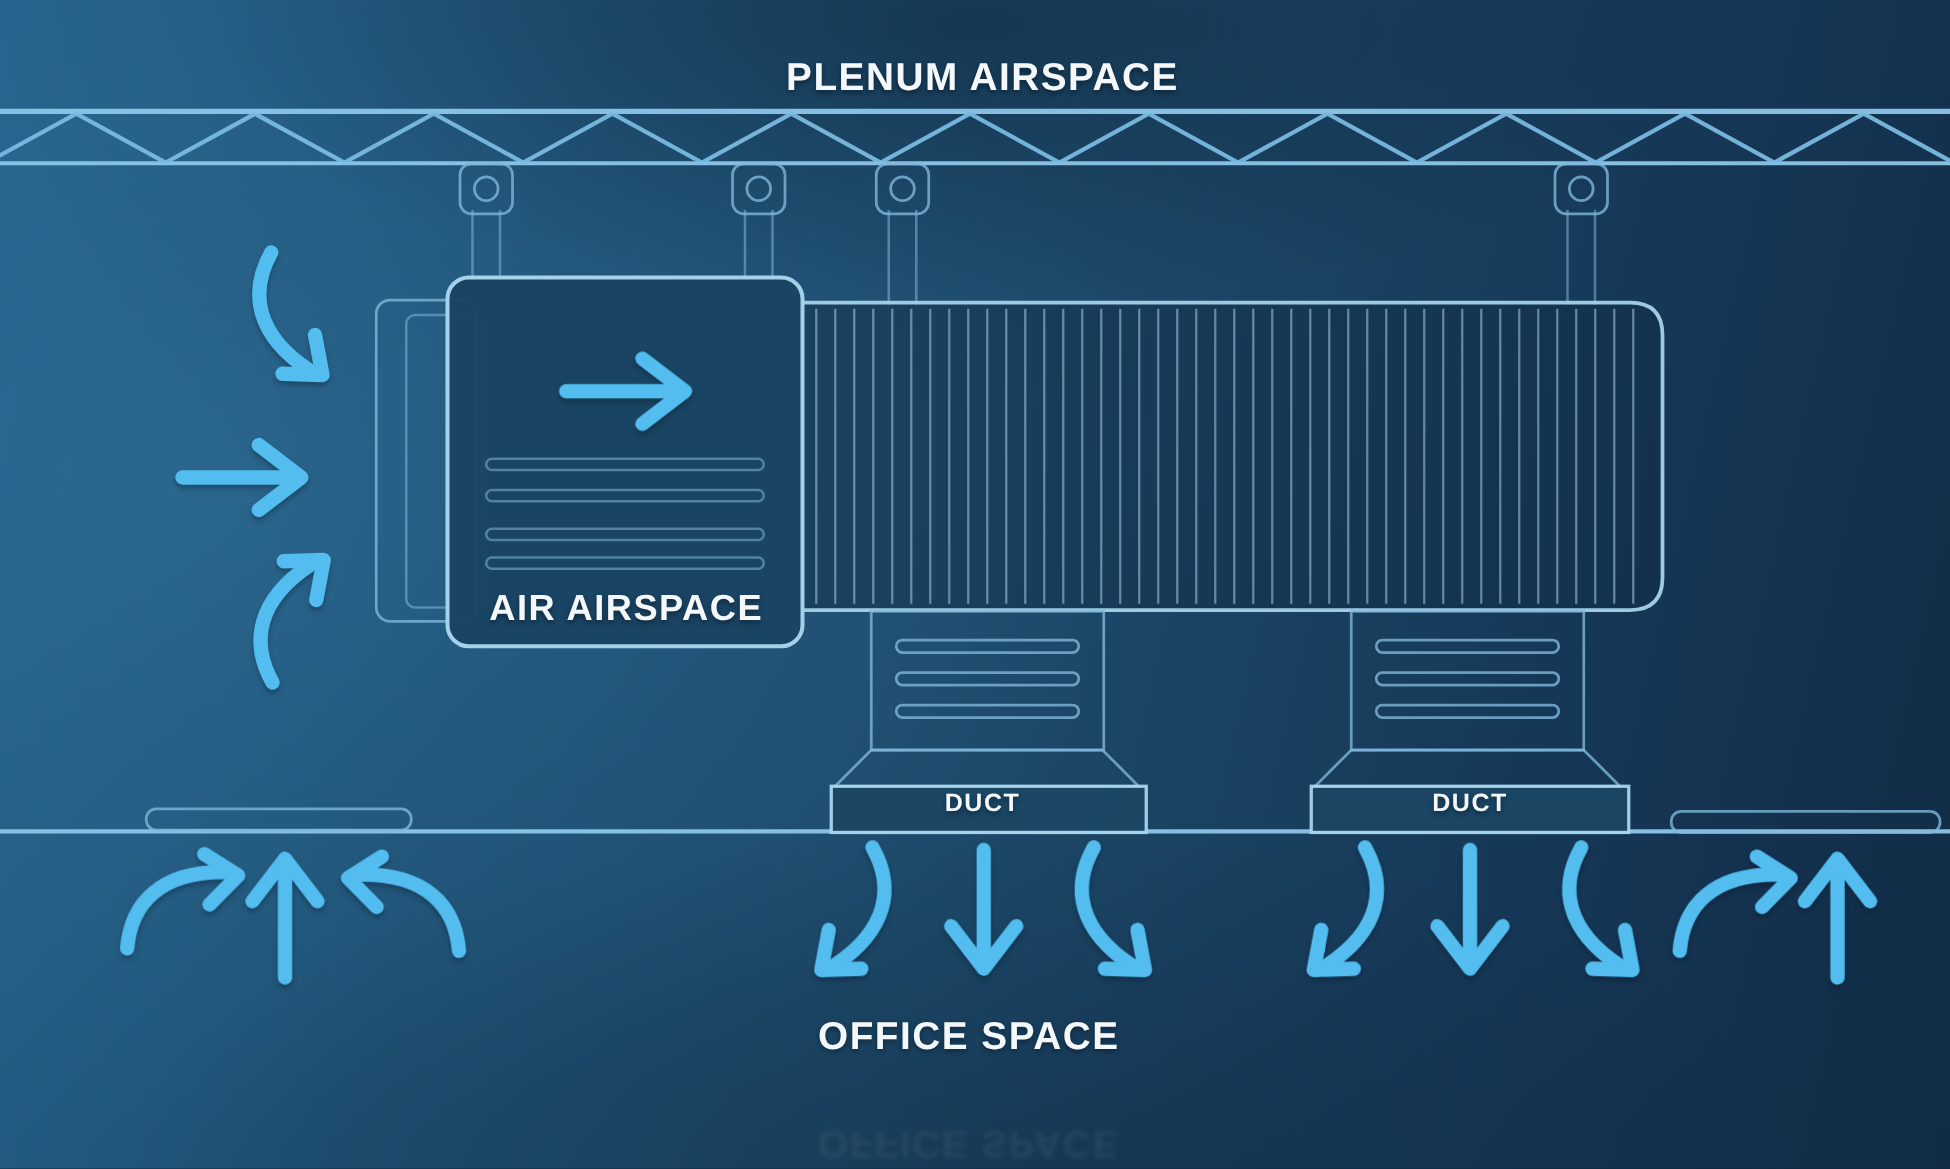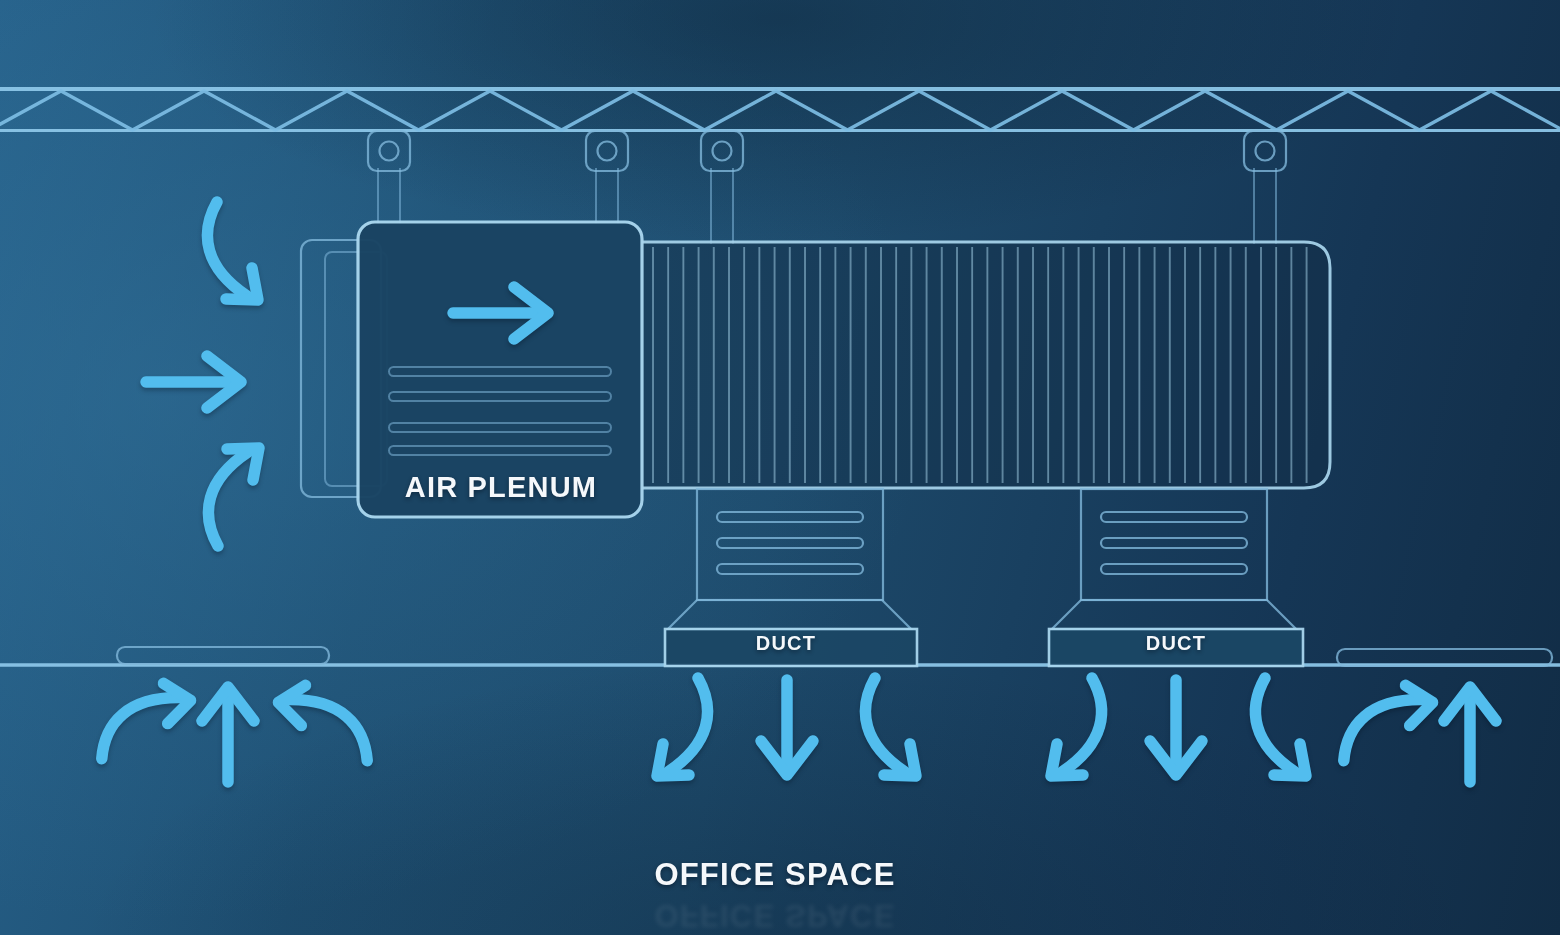--- a/index.html
+++ b/index.html
@@ -158,18 +158,19 @@
         <use href="#arrStraight" transform="translate(228,730) rotate(180)"></use>
         <use href="#arrCurve" transform="translate(305,740) scale(-1,1) rotate(34) scale(1,-1)"></use>
       </g>
       <g>
         <use href="#arrCurve" transform="translate(1406,740) rotate(34) scale(1,-1)"></use>
         <use href="#arrStraight" transform="translate(1470,730) rotate(180)"></use>
       </g>
     </g>
   </svg>
 
-  <div class="lbl lbl-unit" style="left:501px;top:471px;">AIR PLENUM</div>
+  <div class="lbl lbl-title" style="left:786px;top:44px;">PLENUM AIRSPACE</div>
+  <div class="lbl lbl-unit" style="left:501px;top:471px;">AIR AIRSPACE</div>
   <div class="lbl lbl-duct" style="left:786px;top:632px;">DUCT</div>
   <div class="lbl lbl-duct" style="left:1176px;top:632px;">DUCT</div>
-  <div class="lbl lbl-zone" style="left:775px;top:857px;">OFFICE SPACE</div>
+  <div class="lbl lbl-zone" style="left:775px;top:811px;">OFFICE SPACE</div>
   <div class="lbl lbl-zone reflection" style="left:775px;top:897px;">OFFICE SPACE</div>
 </div>
 
 </body></html>

